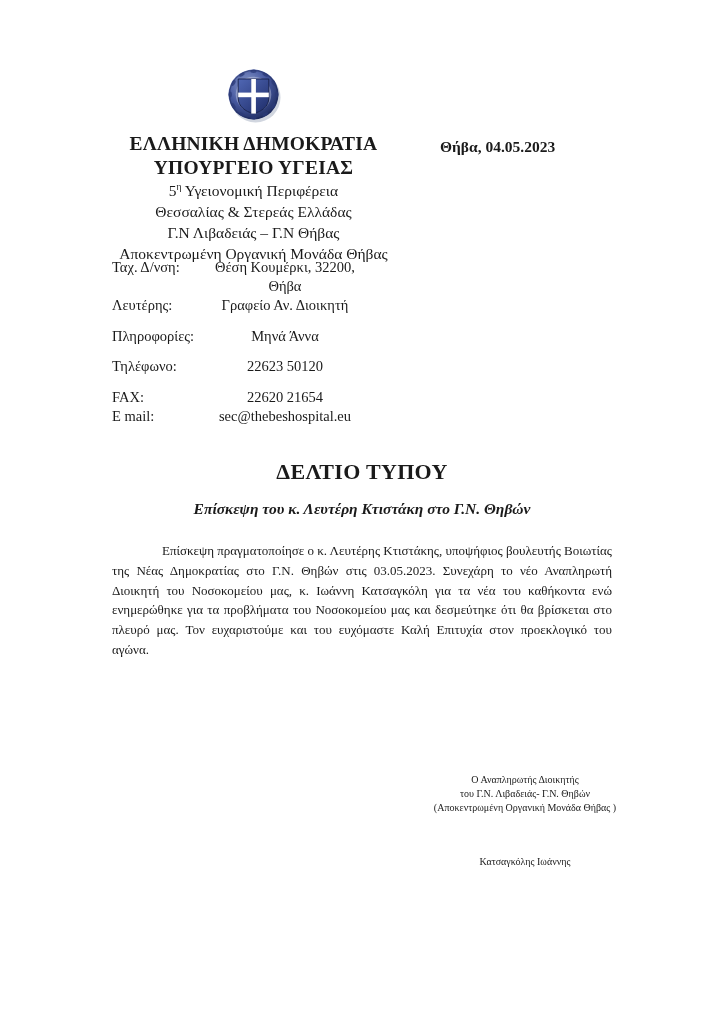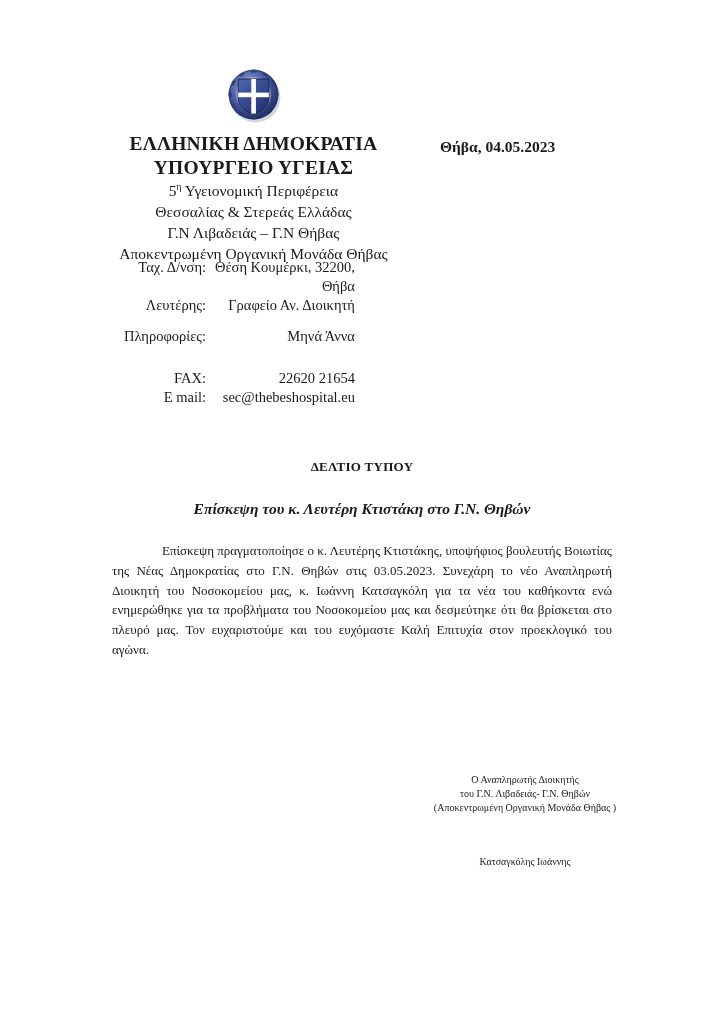--- a/index.html
+++ b/index.html
@@ -85,40 +85,39 @@
     top: 258px;
     font-size: 14.5px;
     border-collapse: collapse;
   }
   .contact td {
     padding: 0;
     vertical-align: top;
     line-height: 1.30;
   }
   .contact td.label {
-    text-align: right;
     padding-right: 9px;
     white-space: nowrap;
     width: 94px;
   }
   .contact td.value {
-    text-align: right;
+    text-align: center;
     white-space: pre-line;
   }
   .contact tr.gap td { height: 12px; line-height: 12px; font-size: 1px; }
 
   
   .pr-title {
     position: absolute;
     left: 0;
     top: 459px;
     width: 724px;
     text-align: center;
     font-weight: bold;
-    font-size: 13px;
+    font-size: 22px;
     letter-spacing: 0.3px;
   }
   .pr-subtitle {
     position: absolute;
     left: 0;
     top: 500px;
     width: 724px;
     text-align: center;
     font-weight: bold;
     font-style: italic;
@@ -230,20 +229,24 @@
           <td></td>
         </tr>
       <tr>
         <td class="label">Πληροφορίες:</td>
         <td class="value">Μηνά Άννα</td>
       </tr>
       <tr class="gap">
           <td></td>
           <td></td>
         </tr>
+      <tr>
+        <td class="label">Τηλέφωνο:</td>
+        <td class="value">22623 50120</td>
+      </tr>
       <tr class="gap">
           <td></td>
           <td></td>
         </tr>
       <tr>
         <td class="label">FAX:</td>
         <td class="value">22620 21654</td>
       </tr>
       <tr>
         <td class="label">E mail:</td>

